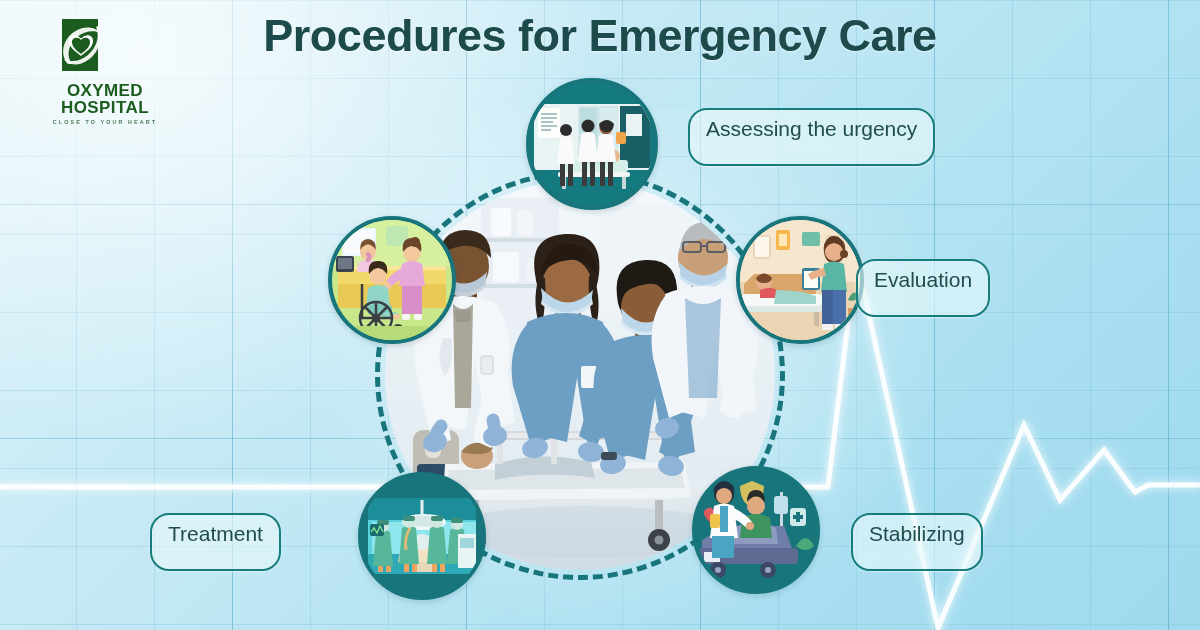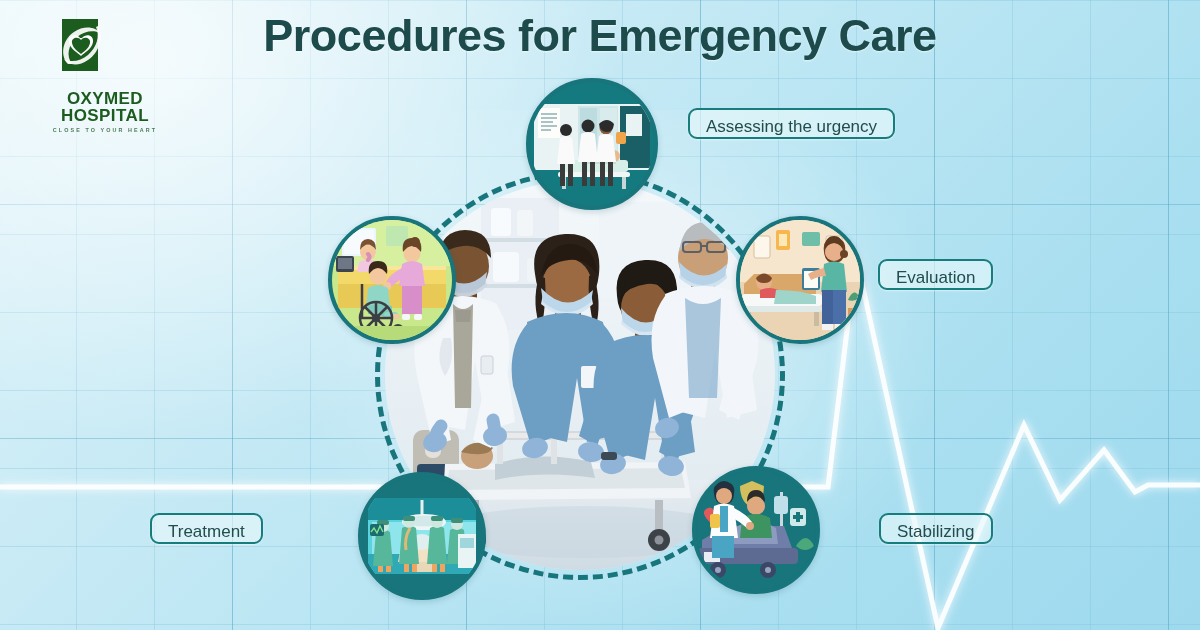--- a/index.html
+++ b/index.html
@@ -45,21 +45,21 @@
     background:radial-gradient(ellipse at 50% 45%, rgba(255,255,255,.55) 0%, rgba(255,255,255,.18) 45%, rgba(255,255,255,0) 72%);
     pointer-events:none;
   }
   .ecg { position:absolute; inset:0; pointer-events:none; }
 
   
   #logo { position:absolute; left:40px; top:18px; width:130px; }
   .logo-mark { width:56px; height:56px; display:block; margin-left:14px; }
   .logo-name {
     color:#1d5c1f; font-weight:bold; letter-spacing:.4px;
-    font-size:17px; line-height:16.5px; text-align:center; margin-top:17px;
+    font-size:17px; line-height:16.5px; text-align:center; margin-top:9px;
   }
   .logo-tag {
     color:#4e7a58; font-size:5.4px; letter-spacing:2.1px;
     text-align:center; margin-top:3px; font-weight:bold;
   }
 
   
   #title {
     position:absolute; left:0; right:0; top:10px;
     text-align:center; 
@@ -89,29 +89,29 @@
 
   #node-assess { left:526px; top:78px;  width:132px; height:132px; }
   #node-eval   { left:736px; top:216px; width:128px; height:128px; }
   #node-stab   { left:692px; top:466px; width:128px; height:128px; }
   #node-treat  { left:358px; top:472px; width:128px; height:128px; }
   #node-disp   { left:328px; top:216px; width:128px; height:128px; }
 
   
   .label {
     position:absolute;
-    border:2px solid #177c7c; border-radius:9px;
+    border:2px solid #177c7c; border-radius:19px;
     background:rgba(232,248,250,.62);
-    color:#214d4d; font-size:17px; font-weight:normal;
-    padding:7px 16px 0; white-space:nowrap;
+    color:#214d4d; font-size:21px; font-weight:normal;
+    padding:7px 16px 23px; white-space:nowrap;
     box-shadow:0 1px 2px rgba(255,255,255,.5);
   }
   #label-assess { left:688px; top:108px; }
-  #label-eval   { left:878px; top:259px; }
-  #label-stab   { left:851px; top:513px;margin-left:28px; }
+  #label-eval   { left:856px; top:259px; }
+  #label-stab   { left:851px; top:513px; }
   #label-treat  { left:150px; top:513px;text-align:center; }
   #label-disp   { left:120px; top:259px; }
 </style>
 </head>
 <body>
 
 <div id="stage">
 
   <div class="grid-minor"></div>
   <div class="grid-major"></div>

